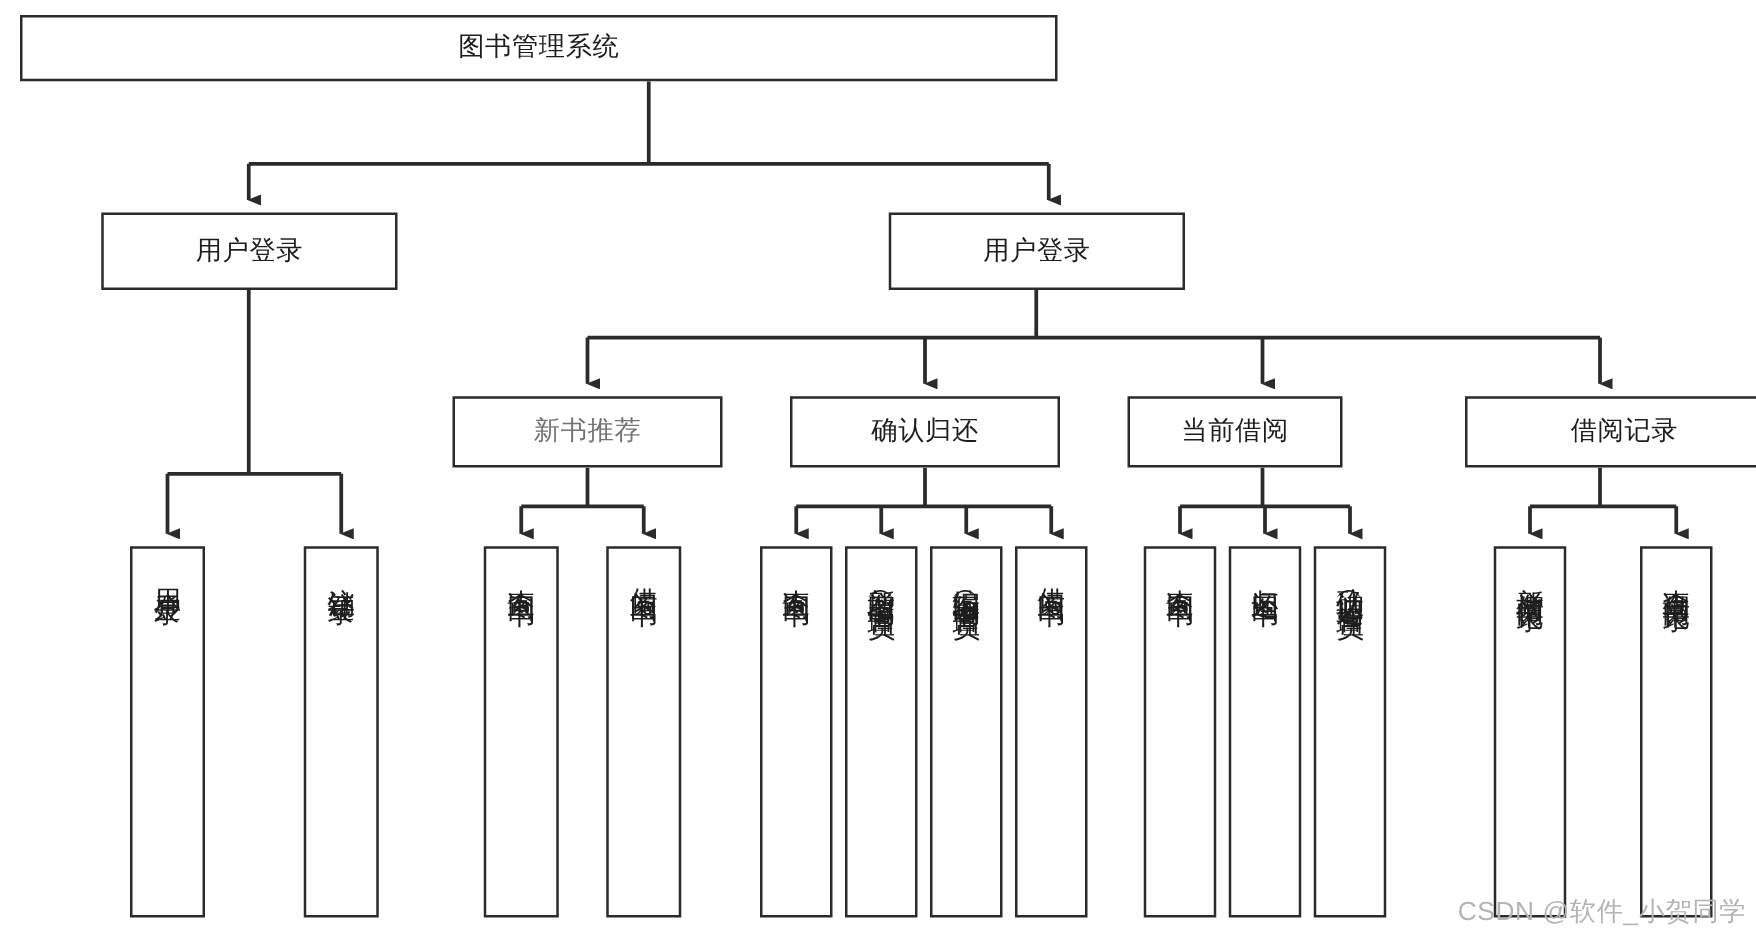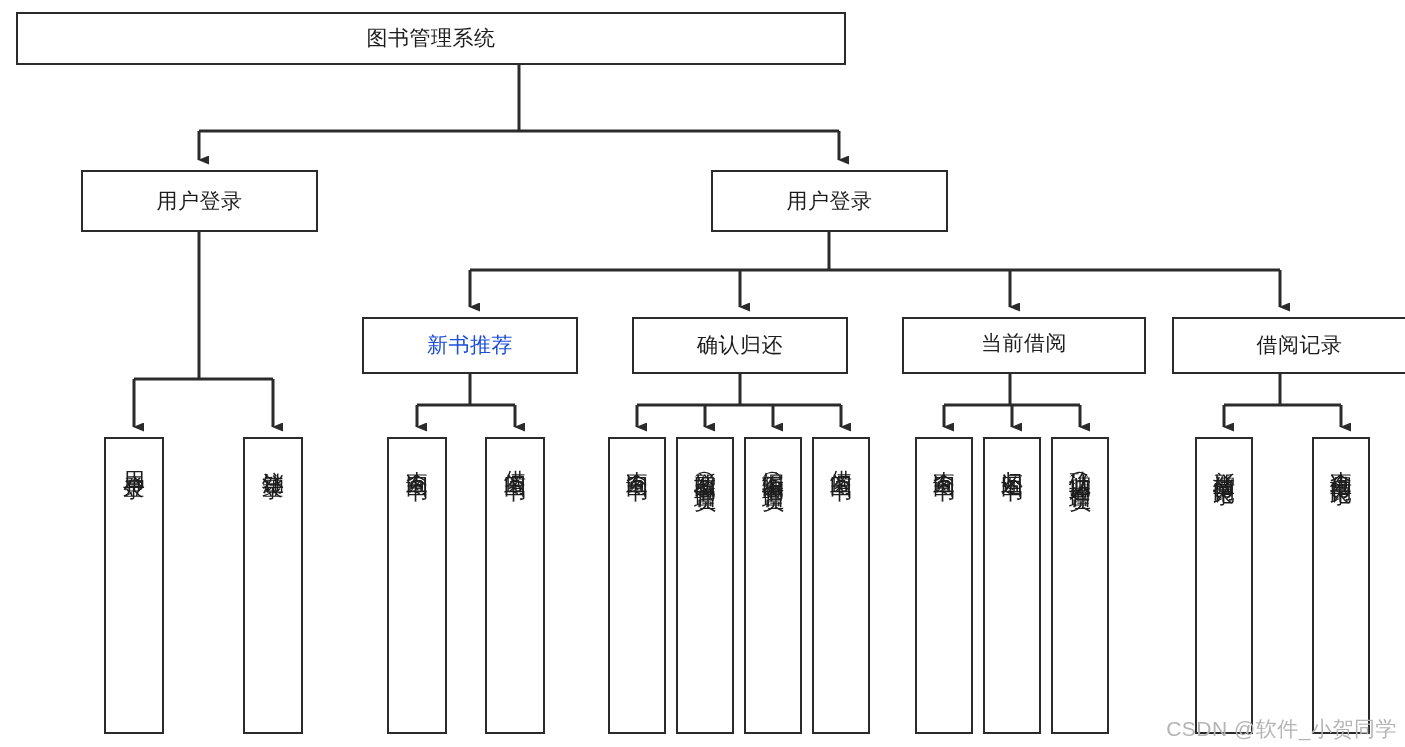--- a/index.html
+++ b/index.html
@@ -130,26 +130,26 @@
   </div>
 
   <div class="node level2" style="left: 81px; top: 170px; width: 237px; height: 62px; border-color: rgb(43, 43, 43); background: rgb(255, 255, 255);">
     <span class="node-label" style="color: rgb(29, 29, 29);">用户登录</span>
   </div>
   <div class="node level2" style="left: 711px; top: 170px; width: 237px; height: 62px; border-color: rgb(43, 43, 43); background: rgb(255, 255, 255);">
     <span class="node-label" style="color: rgb(29, 29, 29);">用户登录</span>
   </div>
 
   <div class="node level3" style="left: 362px; top: 317px; width: 216px; height: 57px; border-color: rgb(43, 43, 43); background: rgb(255, 255, 255);">
-    <span class="node-label" style="color: #1d4ed8;">新书推荐</span>
+    <span class="node-label" style="color: #737373;">新书推荐</span>
   </div>
   <div class="node level3" style="left: 632px; top: 317px; width: 216px; height: 57px; border-color: rgb(43, 43, 43); background: rgb(255, 255, 255);">
     <span class="node-label" style="color: rgb(29, 29, 29);">确认归还</span>
   </div>
-  <div class="node level3" style="left: 902px; top: 317px; width: 244px; height: 57px; border-color: rgb(43, 43, 43); background: rgb(255, 255, 255); font-family: Liberation Mono, monospace;">
+  <div class="node level3" style="left: 902px; top: 317px; width: 172px; height: 57px; border-color: rgb(43, 43, 43); background: rgb(255, 255, 255);">
     <span class="node-label" style="color: rgb(29, 29, 29);">当前借阅</span>
   </div>
   <div class="node level3" style="left: 1172px; top: 317px; width: 255px; height: 57px; border-color: rgb(43, 43, 43); background: rgb(255, 255, 255);">
     <span class="node-label" style="color: rgb(29, 29, 29);">借阅记录</span>
   </div>
 
   <div class="node leaf" style="left: 104px; top: 437px; width: 60px; height: 297px; border-color: rgb(43, 43, 43); background: rgb(255, 255, 255);">
     <span class="node-label" style="color: rgb(29, 29, 29);">用户登录</span>
   </div>
   <div class="node leaf" style="left: 243px; top: 437px; width: 60px; height: 297px; border-color: rgb(43, 43, 43); background: rgb(255, 255, 255);">

